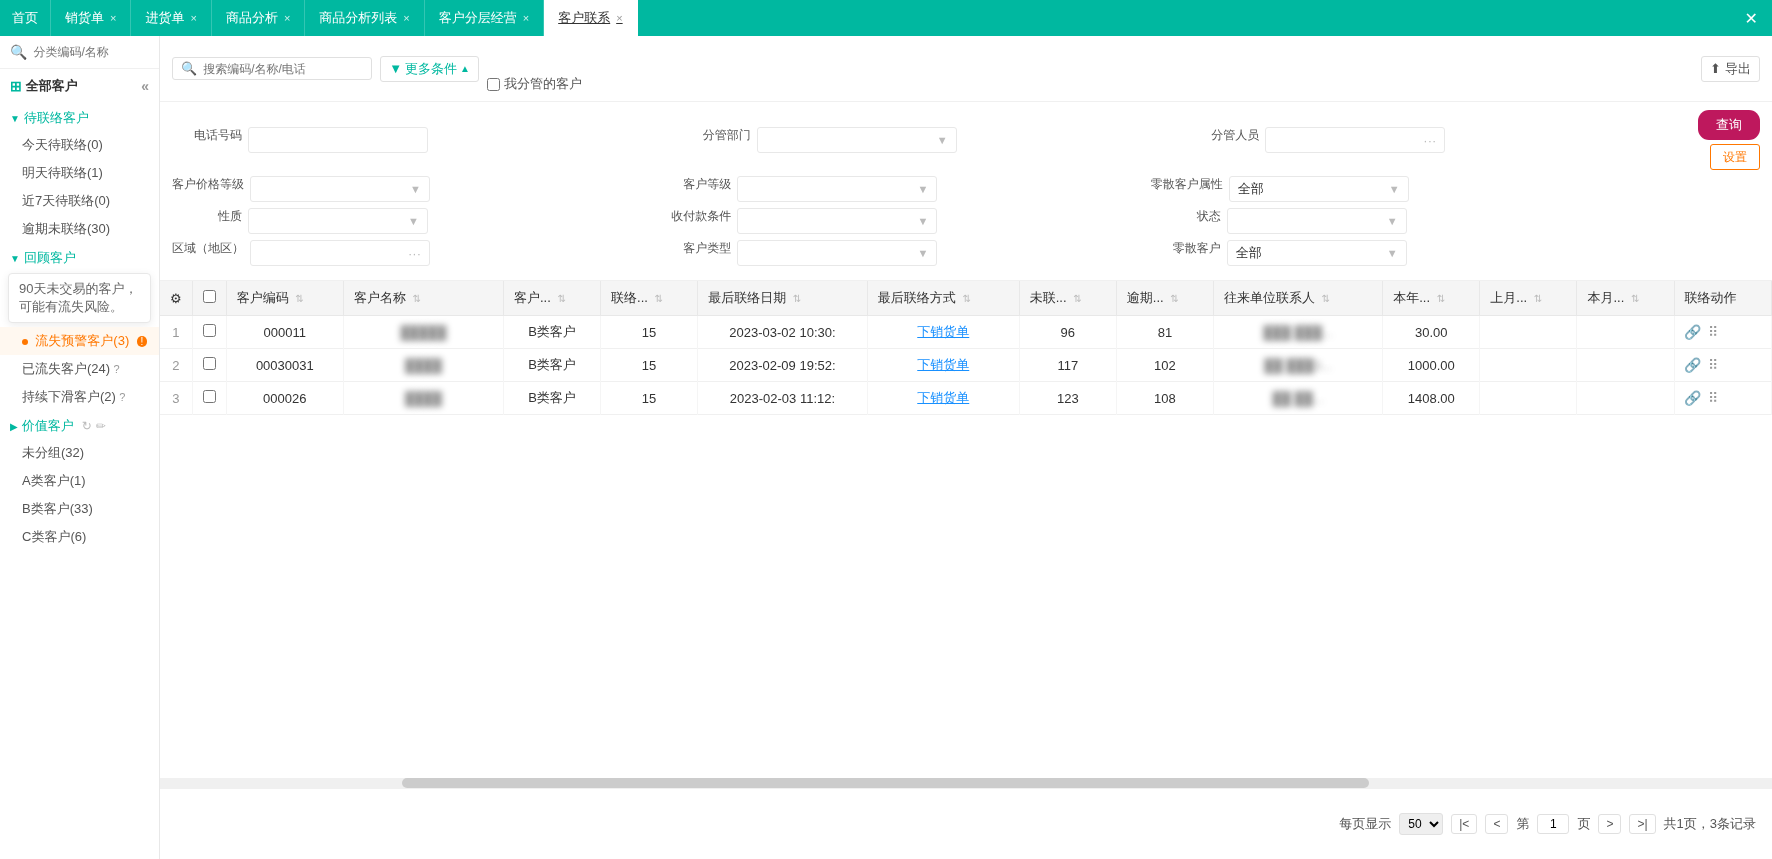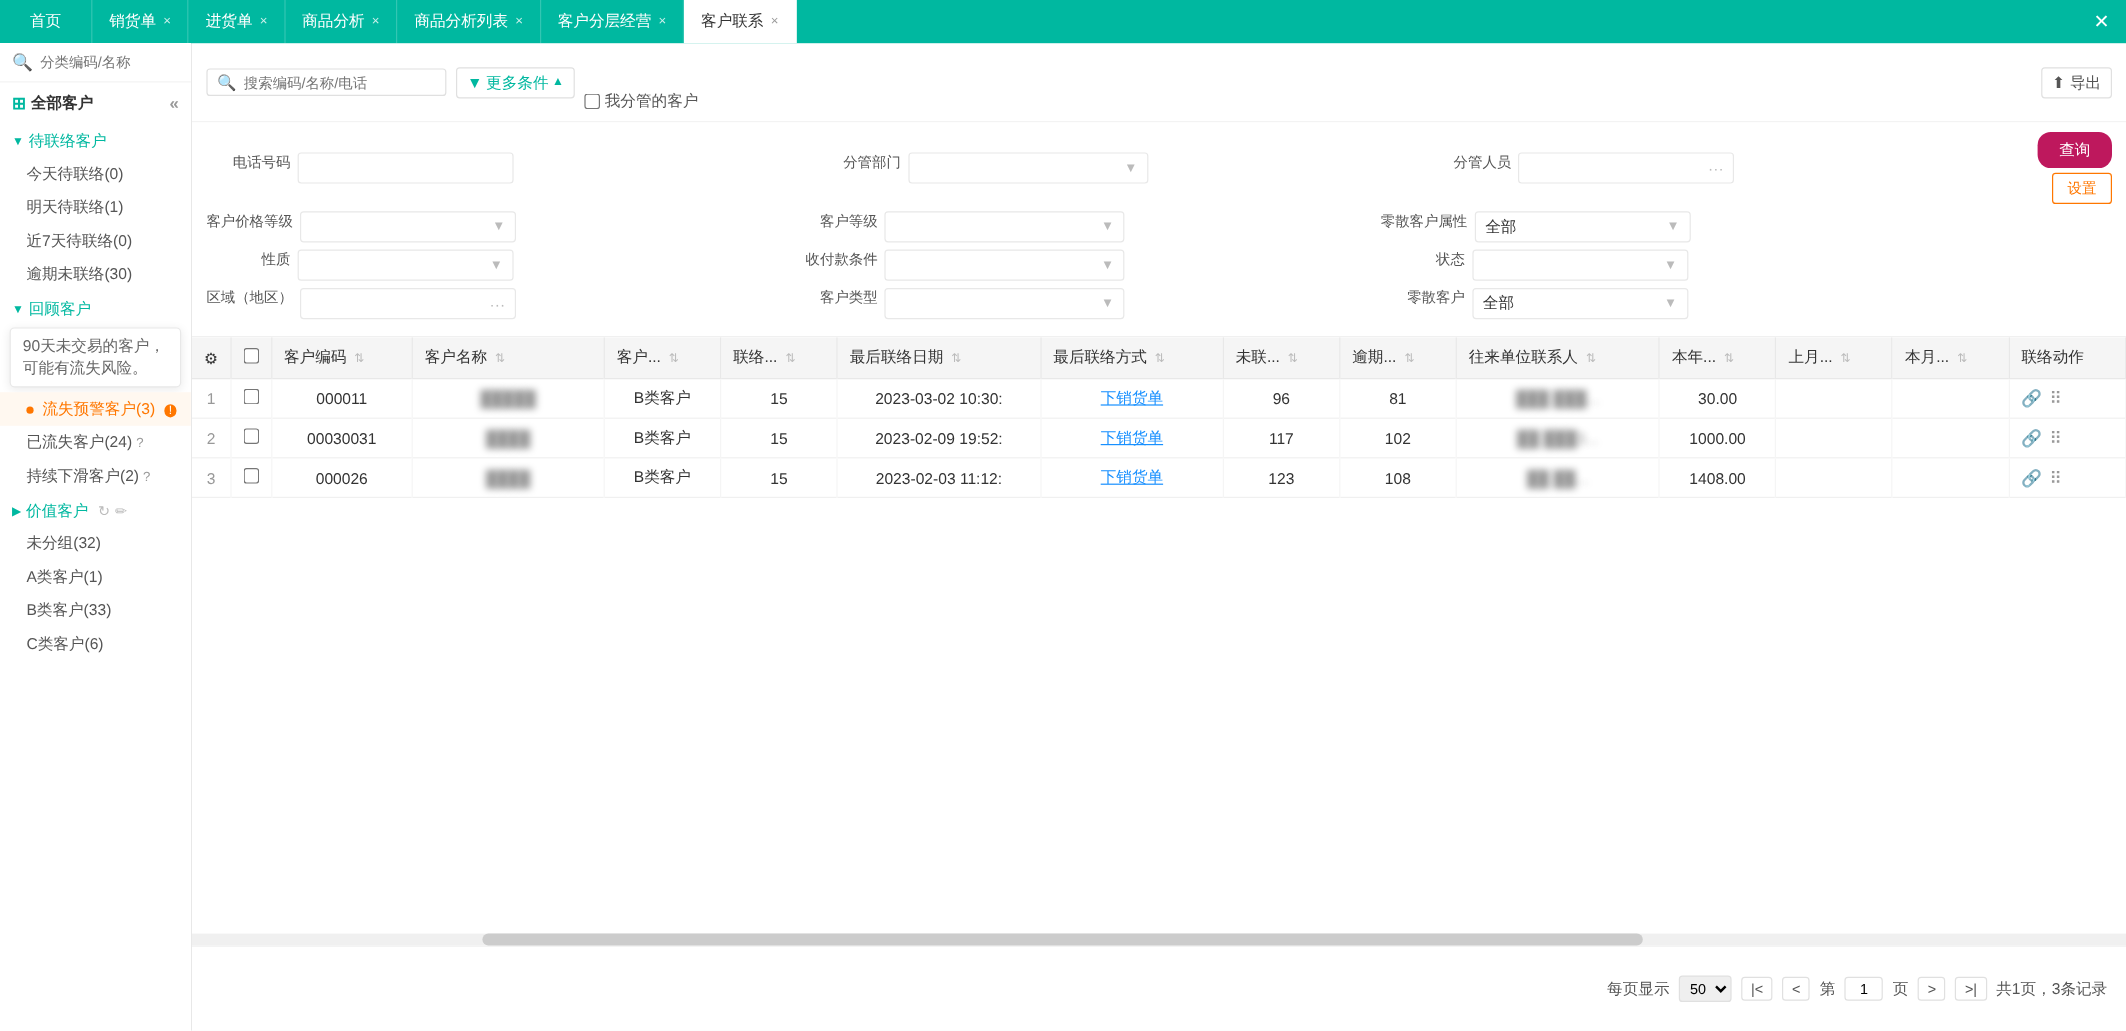--- a/index.html
+++ b/index.html
@@ -22,29 +22,30 @@
       color: #fff;
       cursor: pointer;
       font-size: 13px;
       border-right: 1px solid rgba(255,255,255,0.2);
       gap: 6px;
       white-space: nowrap;
     }
     .top-tab.active {
       background: #fff;
       color: #333;
+      text-decoration: underline;
     }
     .top-tab .close-x {
       font-size: 11px;
       color: rgba(255,255,255,0.8);
       cursor: pointer;
     }
     .top-tab.active .close-x { color: #999; }
     .top-tab-home {
-      padding: 0 25px;
+      padding: 0 12px;
       height: 36px;
       display: flex;
       align-items: center;
       color: #fff;
       cursor: pointer;
       font-size: 13px;
       border-right: 1px solid rgba(255,255,255,0.2);
     }
     .top-close-btn {
       margin-left: auto;

